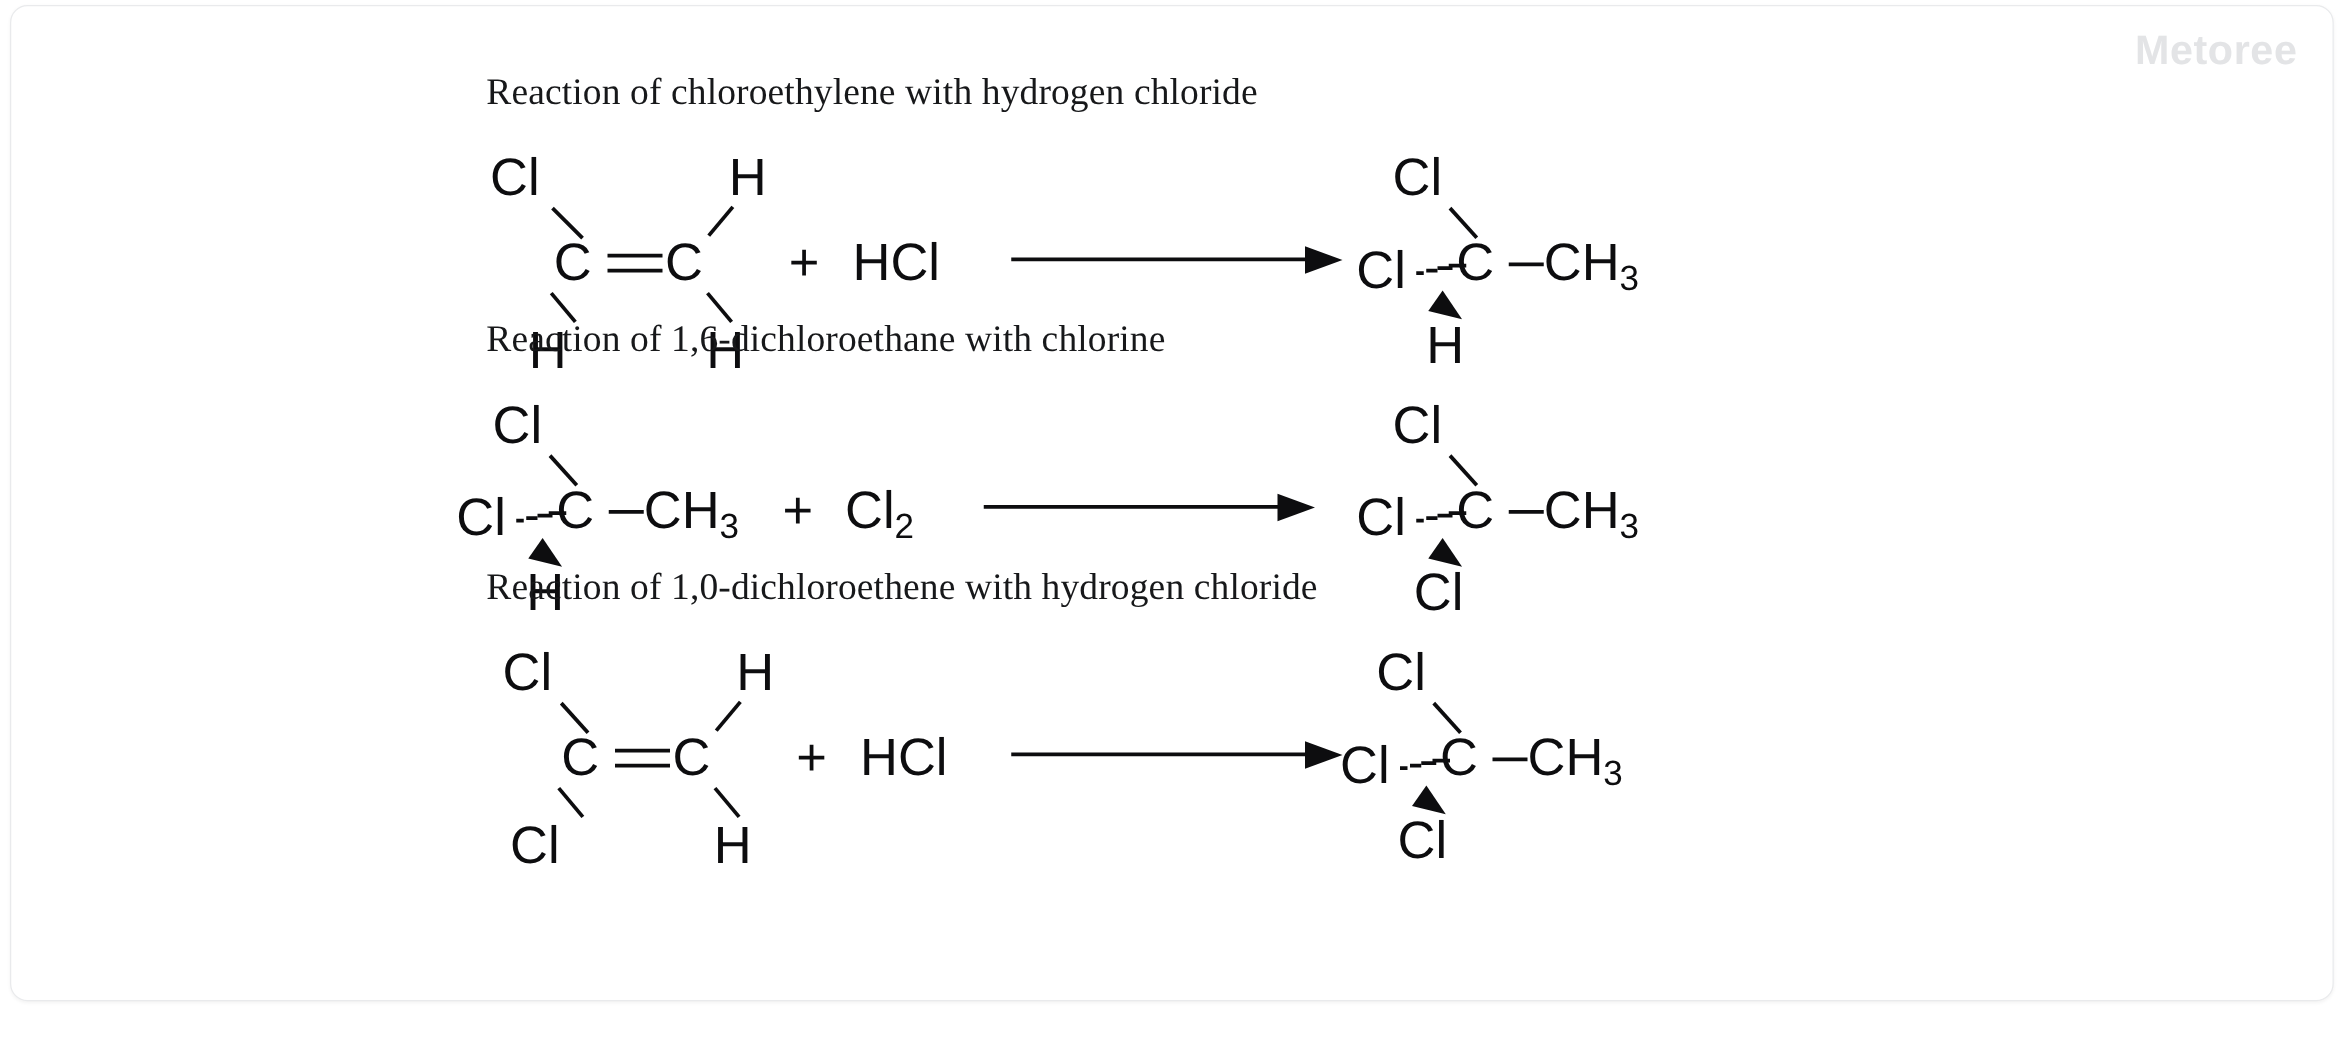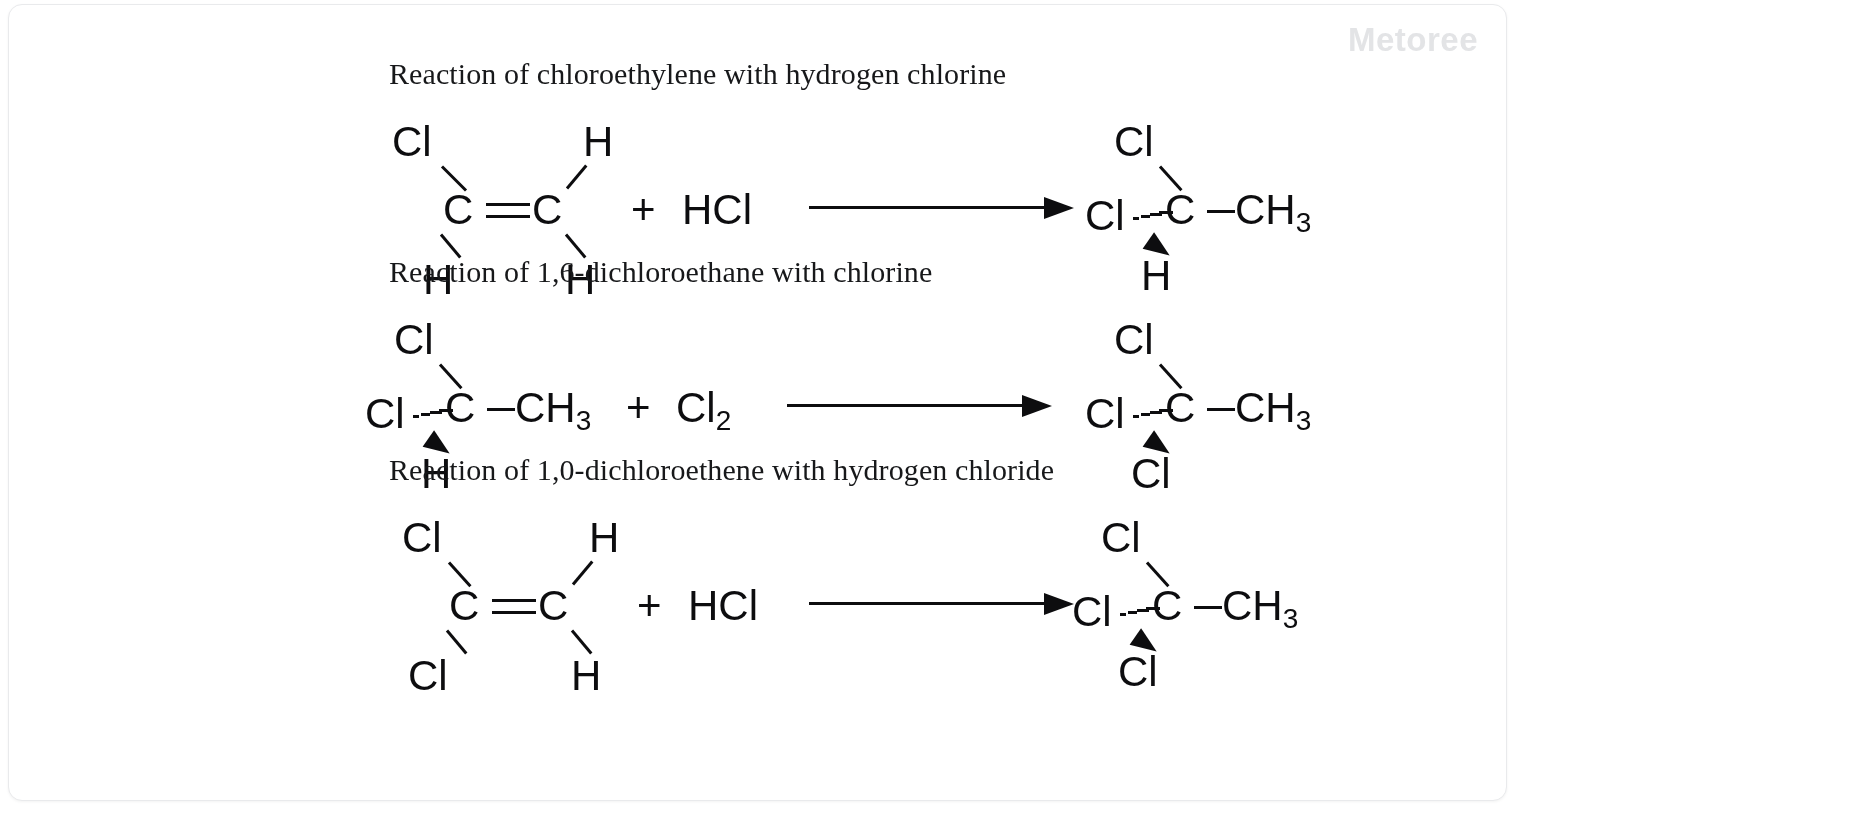--- a/index.html
+++ b/index.html
@@ -14,21 +14,21 @@
     font-family: "Liberation Serif", "DejaVu Serif", serif;
     overflow: hidden;
     position: relative;
   }
 
   
   #card {
     position: absolute;
     left: 8px;
     top: 4px;
-    width: 1499px;
+    width: 1859px;
     height: 797px;
     background: #ffffff;
     border: 1px solid #e9eaec;
     border-radius: 14px;
     box-shadow: 0 1px 3px rgba(0,0,0,0.05);
     box-sizing: border-box;
     overflow: hidden;
   }
 
   
@@ -159,21 +159,21 @@
   }
 </style>
 </head>
 <body>
 
 <div id="card">
 
   <div id="watermark">Metoree</div>
 
   <div class="reaction-block" id="reaction-1">
-    <div class="reaction-title">Reaction of chloroethylene with hydrogen chlorine</div>
+    <div class="reaction-title">Reaction of chloroethylene with hydrogen chloride</div>
 
     <div class="reaction-body">
 
       <div>
         <div class="atom" style="left:383px; top:14px;">Cl</div>
         <div class="bond bond-line" style="left:433px; top:58px; width:34px; transform:rotate(45deg);"></div>
 
         <div class="atom" style="left:434px; top:82px;">C</div>
 
         <div class="dbl" style="left:477px; top:96px;"></div>

